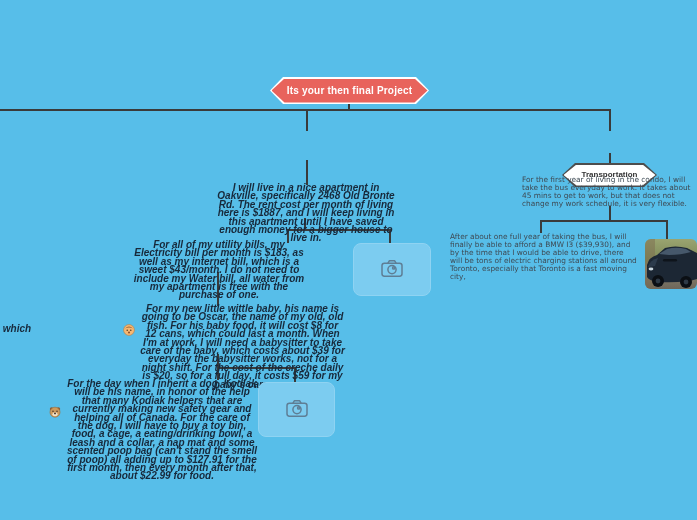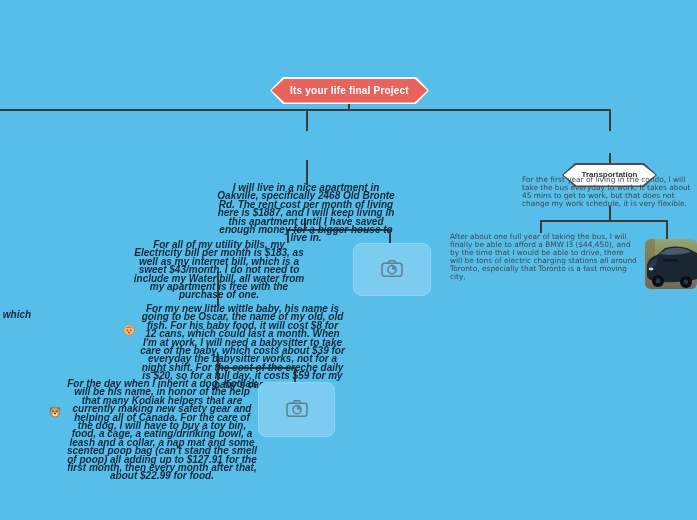--- a/index.html
+++ b/index.html
@@ -43,21 +43,21 @@
   <div class="line" style="left:217px;top:368px;width:2px;height:12px;"></div>
   <div class="line" style="left:294px;top:368px;width:2px;height:14px;"></div>
   <div class="line" style="left:609px;top:153px;width:2px;height:22px;"></div>
   <div class="line" style="left:609px;top:206px;width:2px;height:16px;"></div>
   <div class="line" style="left:540px;top:220px;width:128px;height:2px;"></div>
   <div class="line" style="left:540px;top:221px;width:2px;height:12px;"></div>
   <div class="line" style="left:666px;top:221px;width:2px;height:19px;"></div>
 
   <div class="hex hexclip root-node" style="left:270px;top:77px;width:159px;height:27px;">
     <div class="hex-in hexclip">
-      <div class="root-label">Its your life final Project</div>
+      <div class="root-label">Its your then final Project</div>
     </div>
   </div>
 
 
   <div class="hex hexclip white-node" style="left:562px;top:130px;width:95px;height:24px;margin-top:33px;">
     <div class="hex-in hexclip" style="justify-content:center;">
       <div class="node-label">Transportation</div>
     </div>
   </div>
 
@@ -106,21 +106,21 @@
         <path d="M8 5.2 L9.3 2.8 L14.7 2.8 L16 5.2"></path>
         <rect x="2" y="5.2" width="20" height="13" rx="2.4"></rect>
         <circle cx="12" cy="11.6" r="4.1"></circle>
         <circle cx="13.7" cy="9.9" r="1.1"></circle>
       </svg>
     </span>
   </div>
 
   <div class="sans-note" style="left:522px;top:176px;width:174px;">For the first year of living in the condo, I will take the bus everyday to work. It takes about 45 mins to get to work, but that does not change my work schedule, it is very flexible.</div>
 
-  <div class="sans-note" style="left:450px;top:233px;width:187px;">After about one full year of taking the bus, I will finally be able to afford a BMW I3 ($44,450), and by the time that I would be able to drive, there will be tons of electric charging stations all around Toronto, especially that Toronto is a fast moving city,</div>
+  <div class="sans-note" style="left:450px;top:233px;width:187px;">After about one full year of taking the bus, I will finally be able to afford a BMW I3 ($39,930), and by the time that I would be able to drive, there will be tons of electric charging stations all around Toronto, especially that Toronto is a fast moving city,</div>
 
   <div class="photo" style="left:645px;top:239px;width:52px;height:50px;">
     <svg width="52" height="50" viewBox="0 0 52 50">
       <defs>
         <linearGradient id="bg" x1="0" y1="0" x2="0" y2="1">
           <stop offset="0" stop-color="#9AA470"></stop>
           <stop offset="0.42" stop-color="#7E8A58"></stop>
           <stop offset="0.58" stop-color="#8C8570"></stop>
           <stop offset="1" stop-color="#6E675A"></stop>
         </linearGradient>
@@ -132,15 +132,15 @@
       <path d="M3 28 Q5 21 13 19 L10 27 Z" fill="#2C3B4C"></path>
       <circle cx="13" cy="42" r="6" fill="#0B0F14"></circle>
       <circle cx="13" cy="42" r="2.4" fill="#2E3A46"></circle>
       <circle cx="41" cy="43" r="6" fill="#0B0F14"></circle>
       <circle cx="41" cy="43" r="2.4" fill="#2E3A46"></circle>
       <ellipse cx="6" cy="30" rx="2.4" ry="1.4" fill="#C9D6DE"></ellipse>
       <rect x="18" y="20" width="14" height="2.4" rx="1.2" fill="#0E141B"></rect>
     </svg>
   </div>
 
-  <div class="gothic" style="left:2px;top:311px;width:30px;">which</div>
+  <div class="gothic" style="left:2px;top:325px;width:30px;">which</div>
 
 </div>
 
 </body></html>

